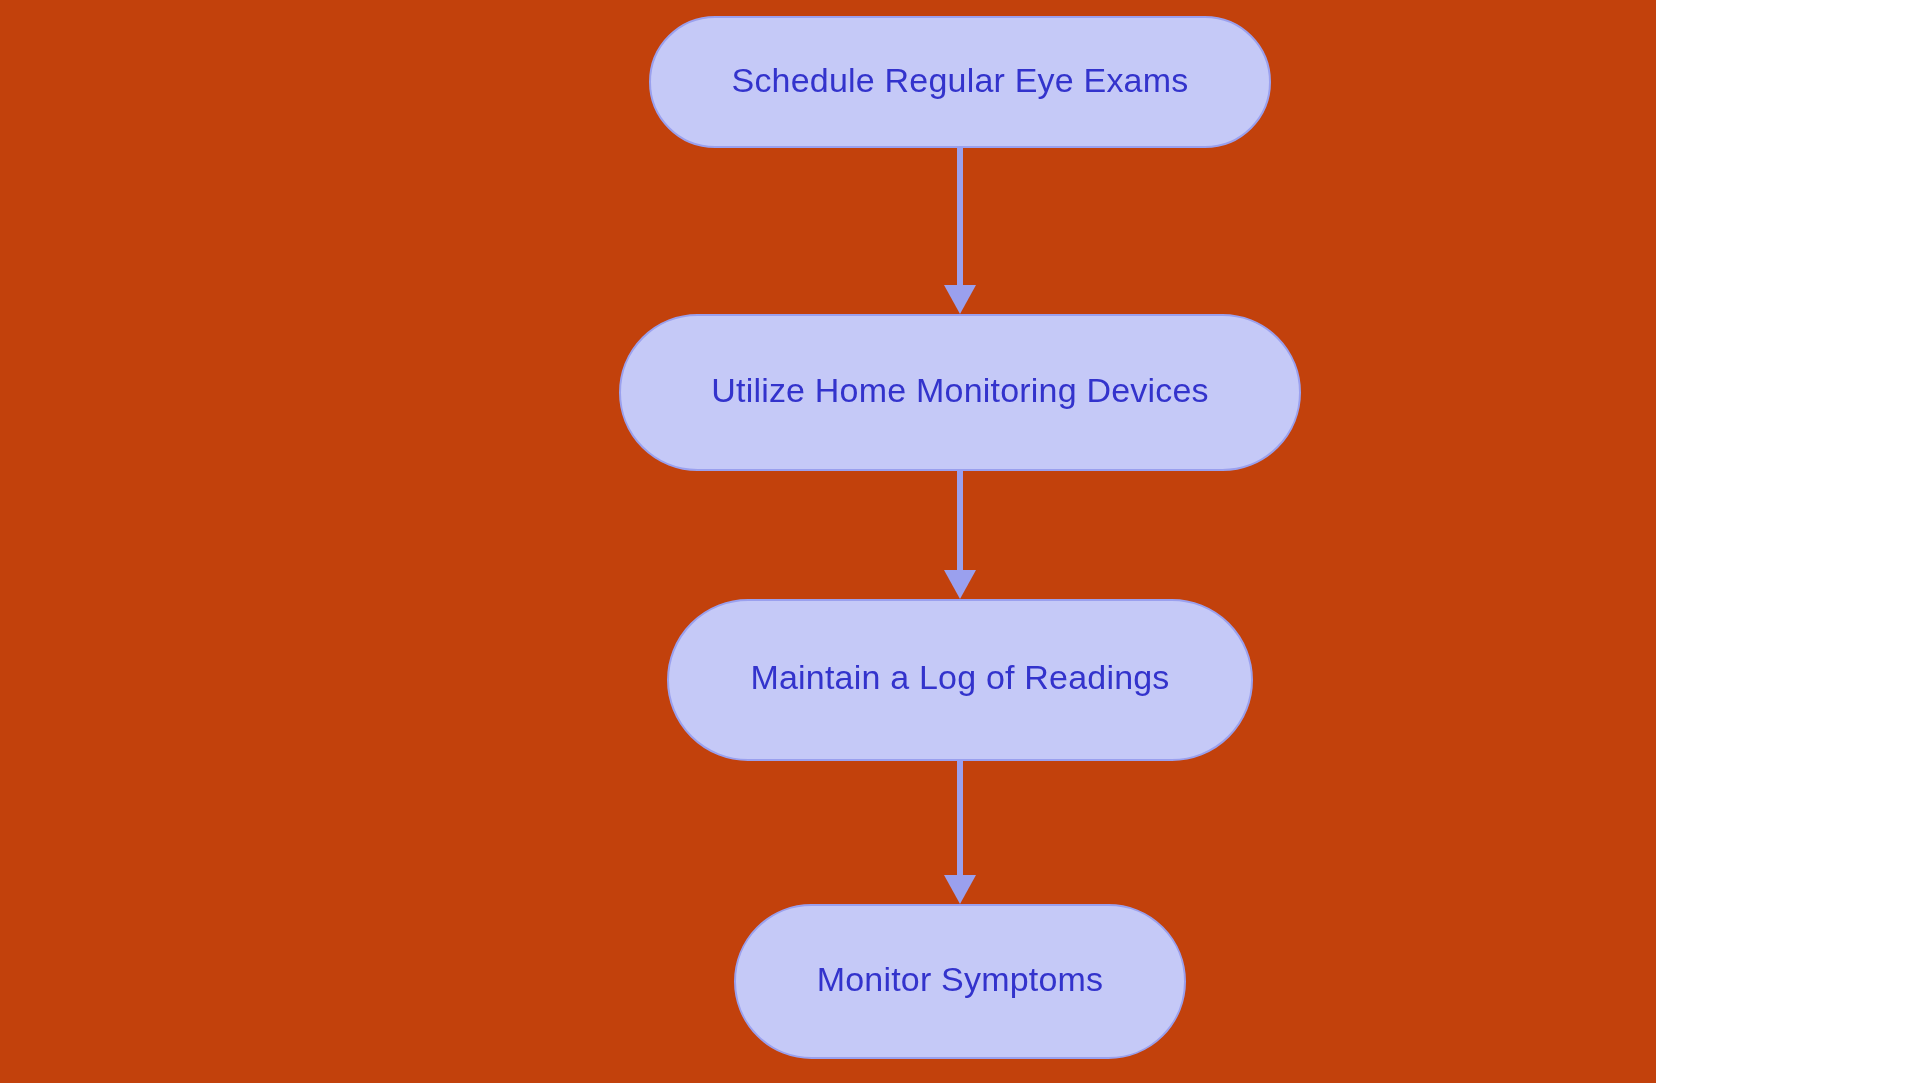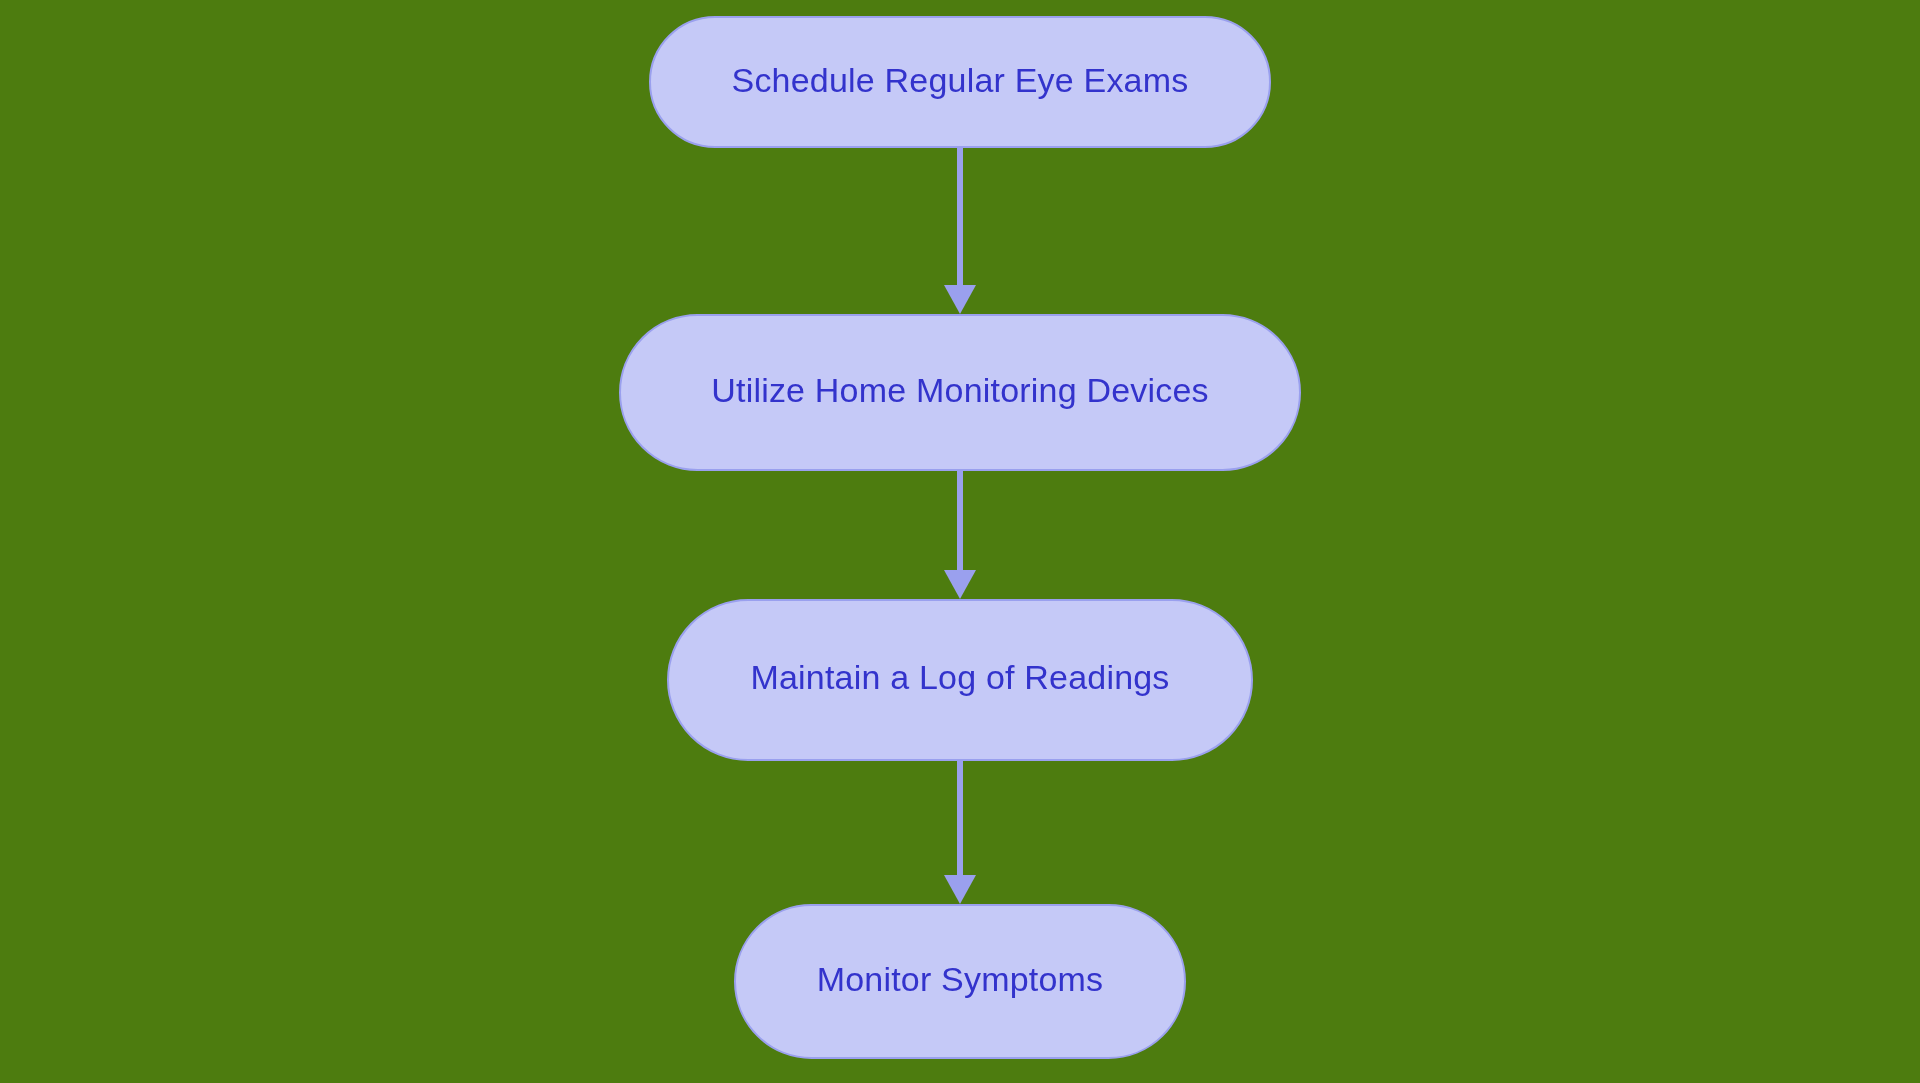--- a/index.html
+++ b/index.html
@@ -6,23 +6,23 @@
   html, body {
     margin: 0;
     padding: 0;
     background: #ffffff;
   }
   body {
     font-family: "Liberation Sans", "DejaVu Sans", sans-serif;
   }
   #canvas {
     position: relative;
-    width: 1920px;
+    width: 1656px;
     height: 1083px;
-    background: #4d7c0f;
+    background: #c2410c;
     overflow: hidden;
   }
   #flow-svg {
     position: absolute;
     inset: 0;
     width: 1920px;
     height: 1083px;
     display: block;
   }
   .node-shape {

